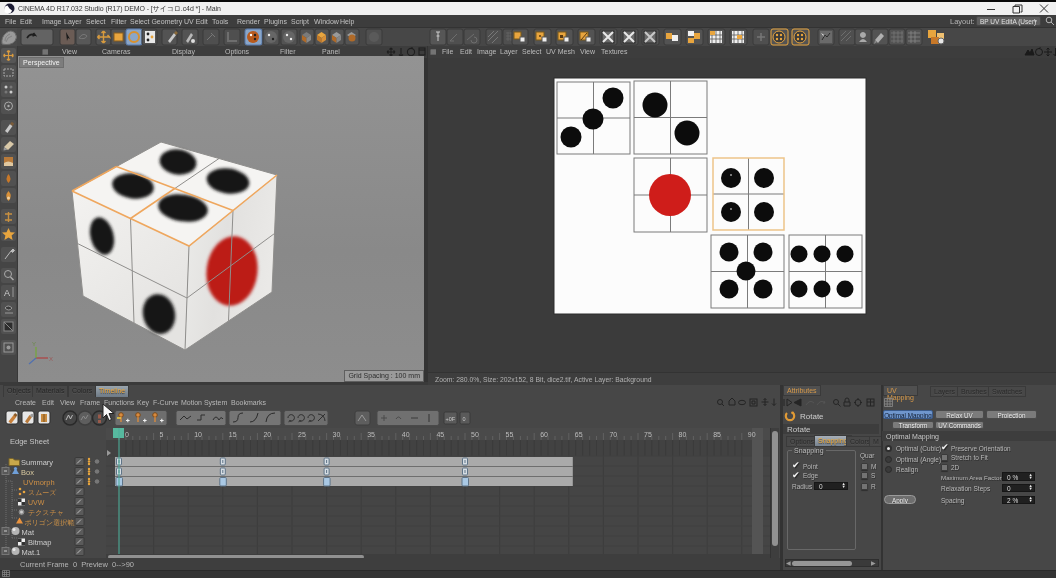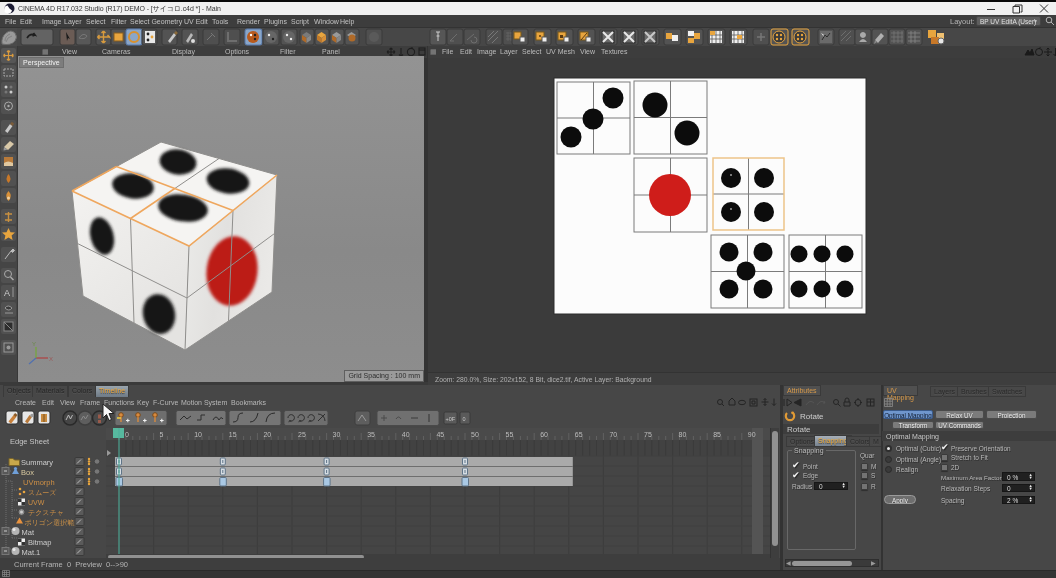--- a/index.html
+++ b/index.html
@@ -35,21 +35,21 @@
 
 #texpane { left:428px; top:58px; width:628px; height:314px; background:#3b3b3b; }
 
 
 #texstatus { left:428px; top:372px; width:628px; height:13px; background:#3e3e3e; color:#b2b2b2; font-size:6.8px; padding:2.5px 0 0 7px; border-top:1px solid #333;}
 #belowvp { left:0px; top:382px; width:428px; height:3px; background:#3a3a3a; }
 
 
 #tl { left:0; top:385px; width:780px; height:193px; background:#474747; }
 .tab { position:absolute; top:0; height:12px; font-size:7px; color:#262626; background:#474747; border:1px solid #3a3a3a; border-bottom:none; padding:1px 3px 0 3px; text-shadow:0 1px 0 #555; }
-#tlstatus { position:absolute; left:0; top:558px; width:780px; height:12px; background:#3e3e3e; color:#b5b5b5; font-size:7.5px; padding:2px 0 0 14px; }
+#tlstatus { position:absolute; left:0; top:558px; width:780px; height:12px; background:#3e3e3e; color:#b5b5b5; font-size:7.5px; padding:2px 0 0 20px; }
 
 
 #attr { left:781px; top:385px; width:100px; height:193px; background:#474747; border-left:2px solid #333; }
 
 #uvm { left:881px; top:385px; width:175px; height:193px; background:#474747; border-left:2px solid #333; }
 .ptab { position:absolute; top:0; height:11px; font-size:7px; color:#2a2a2a; background:#484848; border:1px solid #3a3a3a; padding:1px 3px 0 3px; text-shadow:0 1px 0 #565656; }
 .ptaborange { color:#d89a4a; background:#505050; text-shadow:none; }
 .sect { position:absolute; background:#3d3d3d; color:#c6c6c6; font-size:7px; padding:1.5px 0 0 4px; }
 .field { position:absolute; background:#202020; border:1px solid #161616; color:#dcdcdc; font-size:6.5px; }
 .btn { position:absolute; background:#7b7b7b; border:1px solid #4a4a4a; color:#efefef; font-size:6.3px; text-align:center; border-radius:2px; white-space:nowrap; overflow:hidden; text-shadow:0 1px 1px #3c3c3c;}

